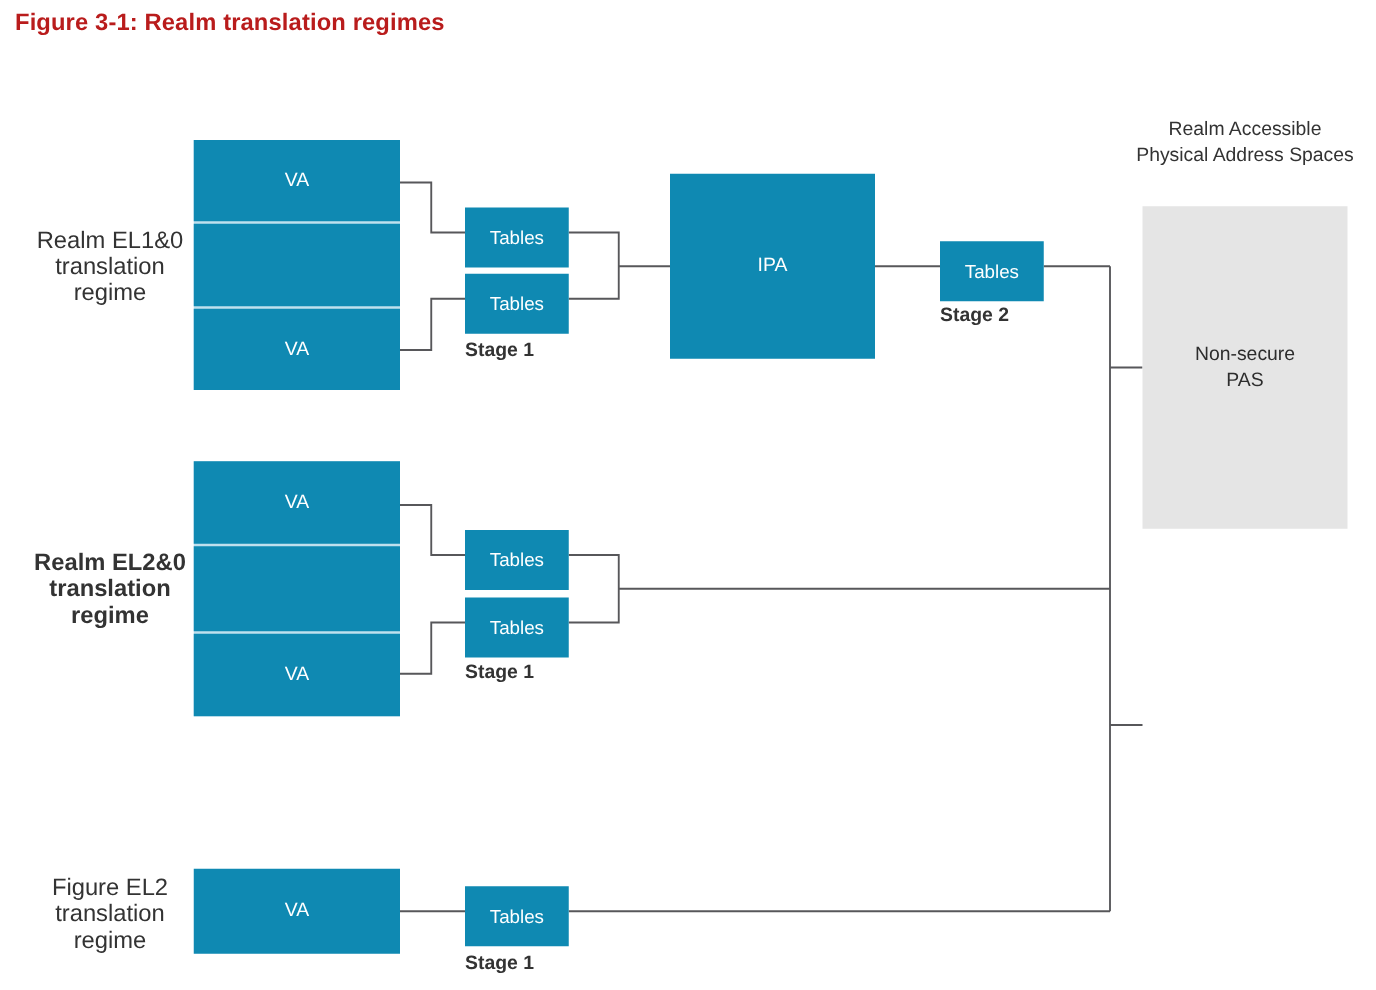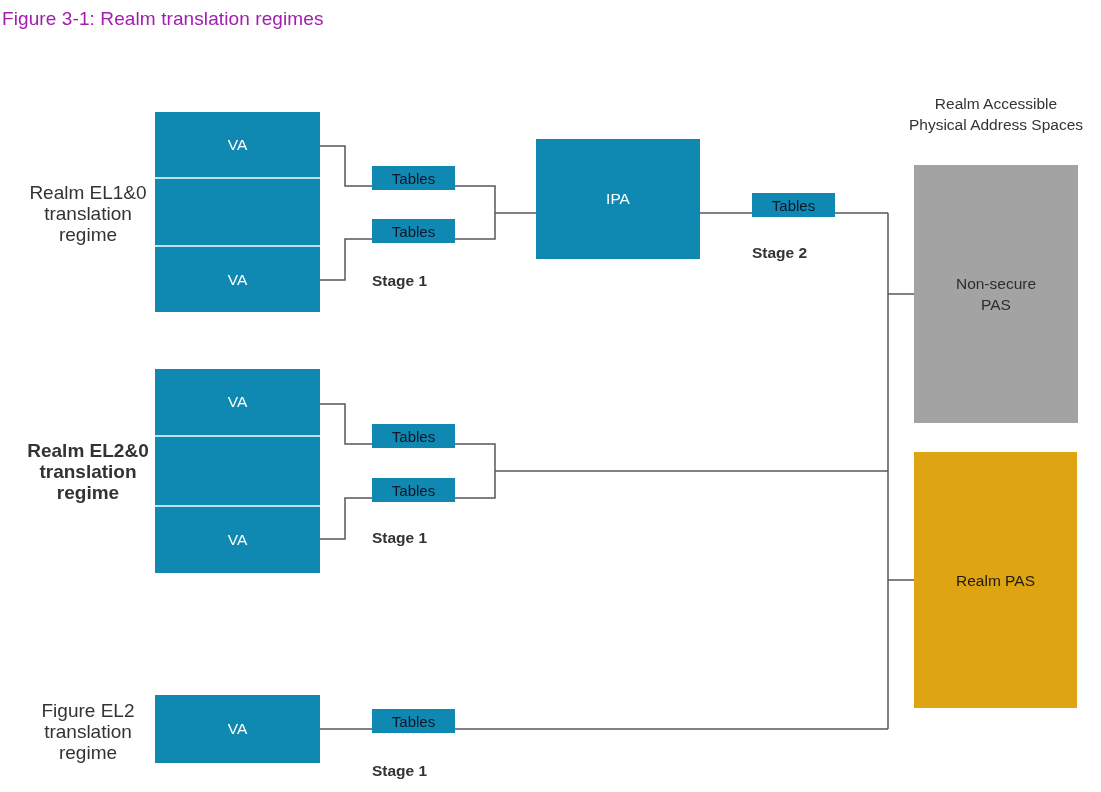--- a/index.html
+++ b/index.html
@@ -1,22 +1,22 @@
 <!DOCTYPE html>
 <html><head>
 <meta charset="utf-8">
 <style>
   html,body { margin:0; padding:0; background:#fff; }
   .canvas {
     position:relative; width:1101px; height:792px; background:#ffffff;
     font-family:"Liberation Sans", sans-serif; overflow:hidden;
   }
   .fig-title {
-    position:absolute; left:2px; top:8px;
-    font-size:19px; font-weight:normal; color:#a21caf; letter-spacing:.1px;
+    position:absolute; left:12px; top:8px;
+    font-size:19px; font-weight:bold; color:#b91c1c; letter-spacing:.1px;
   }
   svg.connectors { position:absolute; left:0; top:0; }
   svg.connectors * { stroke:#57575a; stroke-width:1.5; fill:none; }
 
   .regime-label {
     position:absolute; width:150px; text-align:center;
     font-size:19px; line-height:21px; color:#333333;
   }
   .regime-label span { display:block; }
   #label-el10 { left:13px; top:182px; }
@@ -41,57 +41,57 @@
   #va-stack-el20 .va-cell:nth-child(2) { height:68px; }
   #va-stack-el20 .va-cell:nth-child(3) { height:66px; }
 
   .va-single {
     position:absolute; left:155px; top:695px; width:165px; height:68px;
     background:#0f89b2; color:#ffffff;
     display:flex; align-items:center; justify-content:center; font-size:15.5px;
   }
 
   .tables-box {
-    position:absolute; width:83px; height:24px; background:#0f89b2; color:#0f172a;
+    position:absolute; width:83px; height:48px; background:#0f89b2; color:#ffffff;
     display:flex; align-items:center; justify-content:center; font-size:15px;
   }
   #tables-el10-a { left:372px; top:166px; }
   #tables-el10-b { left:372px; top:219px; }
   #tables-el20-a { left:372px; top:424px; }
   #tables-el20-b { left:372px; top:478px; }
   #tables-el2    { left:372px; top:709px; }
   #tables-stage2 { left:752px; top:193px; }
 
   .stage-label {
     position:absolute; width:83px; text-align:left;
     font-size:15.5px; font-weight:600; color:#333333;
   }
   #stage1-el10 { left:372px; top:272px; }
   #stage1-el20 { left:372px; top:529px; }
   #stage1-el2  { left:372px; top:762px; }
   #stage2-lbl  { left:752px; top:244px; }
 
   .ipa-box {
-    position:absolute; left:536px; top:139px; width:164px; height:120px;
+    position:absolute; left:536px; top:139px; width:164px; height:148px;
     background:#0f89b2; color:#ffffff;
     display:flex; align-items:center; justify-content:center; font-size:15.5px;
   }
 
   .pas-heading {
     position:absolute; left:881px; top:93px; width:230px; text-align:center;
     font-size:15.5px; line-height:21px; color:#333333;
   }
   .pas-heading span { display:block; }
 
   .pas-box {
     position:absolute; left:914px; width:164px;
     display:flex; flex-direction:column; align-items:center; justify-content:center;
     font-size:15.5px; line-height:21px; text-align:center;
   }
-  #pas-nonsecure { top:165px; height:258px; background:#a3a3a3; color:#2d2d2d; }
+  #pas-nonsecure { top:165px; height:258px; background:#e5e5e5; color:#2d2d2d; }
   #pas-realm     { top:452px; height:256px; width:163px; background:#dfa411; color:#1e1b10; }
   .pas-box span { display:block; }
 </style>
 </head>
 <body>
 
 <div class="canvas">
 
   <div class="fig-title">Figure 3-1: Realm translation regimes</div>
 
@@ -155,17 +155,14 @@
   <div class="stage-label" id="stage1-el2">Stage 1</div>
 
   <div class="pas-heading">
     <span>Realm Accessible</span>
     <span>Physical Address Spaces</span>
   </div>
   <div class="pas-box" id="pas-nonsecure">
     <span>Non-secure</span>
     <span>PAS</span>
   </div>
-  <div class="pas-box" id="pas-realm">
-    <span>Realm PAS</span>
-  </div>
 
 </div>
 
 </body></html>

